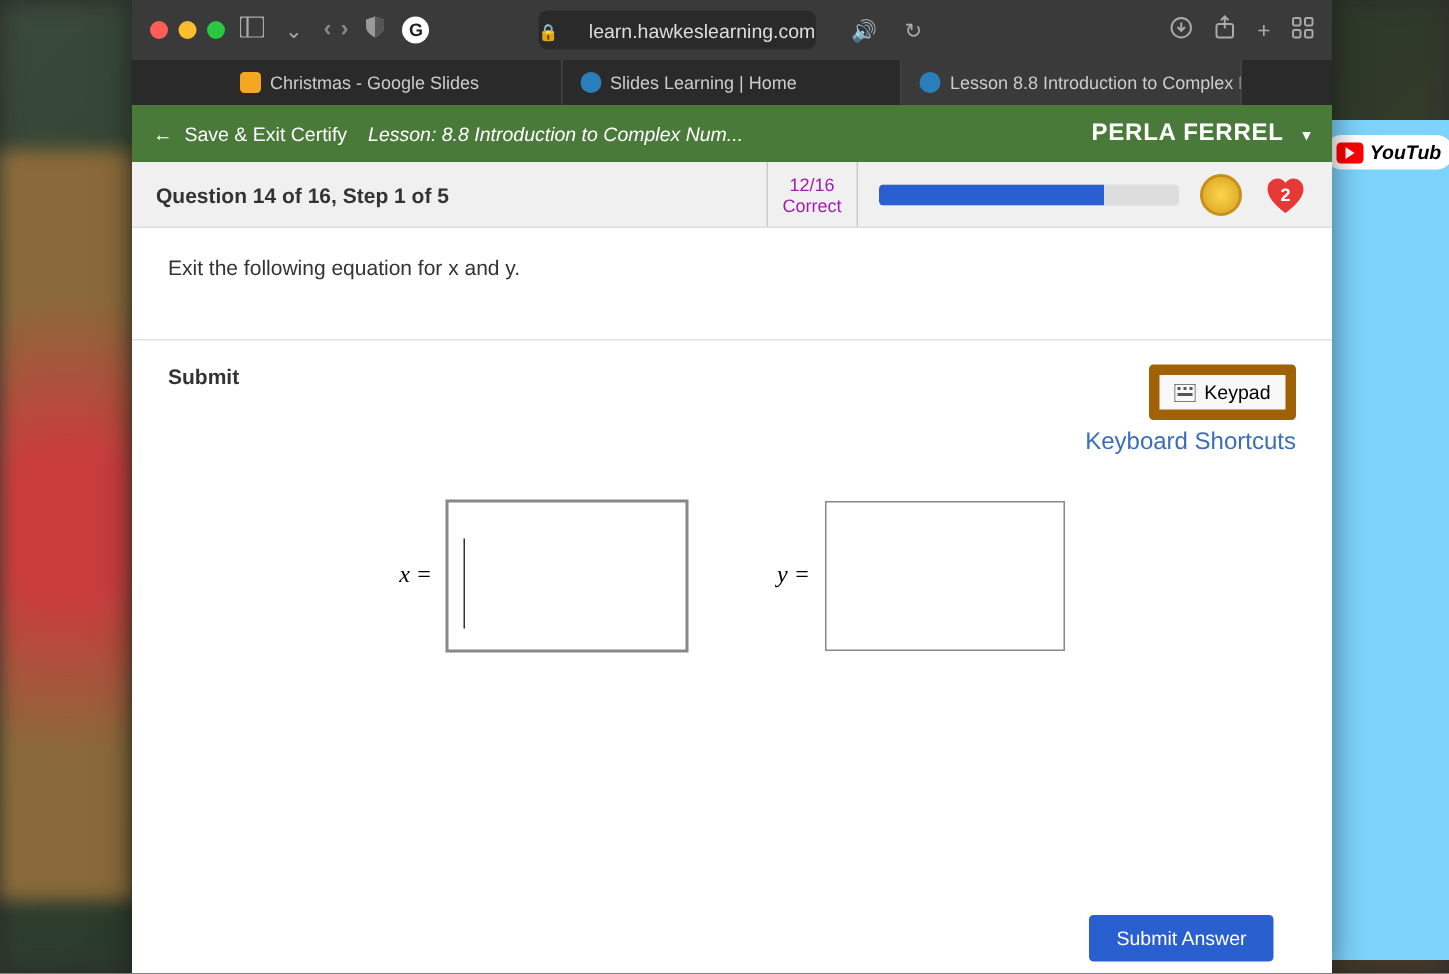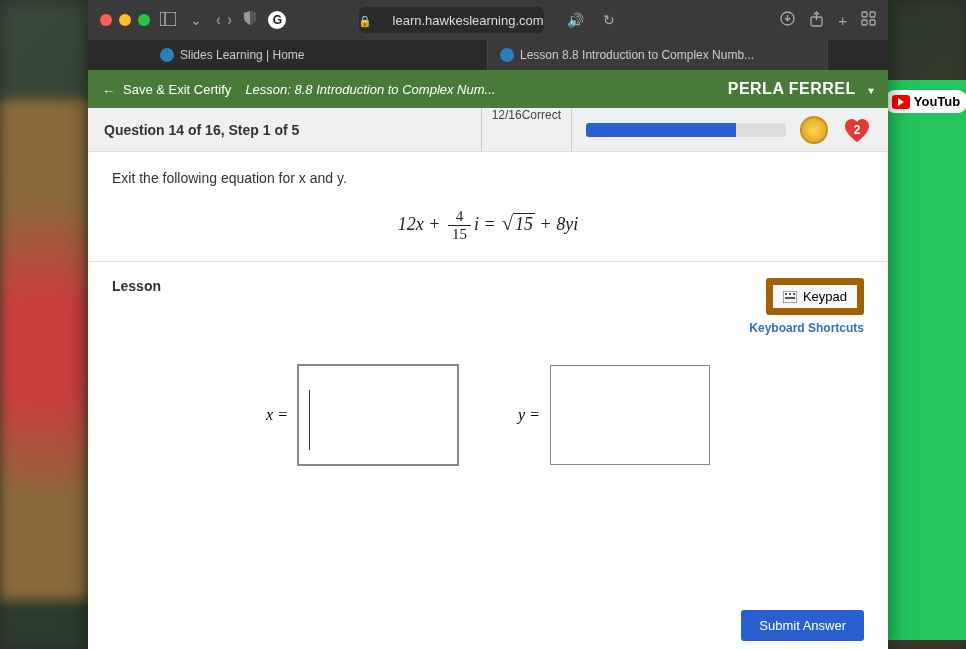--- a/index.html
+++ b/index.html
@@ -1,21 +1,21 @@
 <!DOCTYPE html>
 <html><head>
   <meta charset="utf-8">
   <style>
     * { margin: 0; padding: 0; box-sizing: border-box; }
     body { font-family: -apple-system, BlinkMacSystemFont, "Segoe UI", Arial, sans-serif; background: #2a2a2a; width: 966px; height: 649px; overflow: hidden; position: relative; }
     
     
     .bg-blur { position: absolute; inset: 0; background: linear-gradient(135deg, #3a4a3a, #2a3a2a, #4a3a2a); filter: blur(8px); z-index: 0; }
     .bg-left { position: absolute; left: 0; top: 100px; width: 90px; height: 500px; background: radial-gradient(circle, #c93d3d 20%, #8a6a3a 60%); filter: blur(6px); z-index: 1; }
-    .bg-right { position: absolute; right: 0; top: 80px; width: 80px; height: 560px; background: #22c55e; z-index: 1; display:flex; flex-direction:column; align-items:center; }
+    .bg-right { position: absolute; right: 0; top: 80px; width: 80px; height: 560px; background: #7dd3fc; z-index: 1; display:flex; flex-direction:column; align-items:center;font-style:italic; }
     .youtube-pill { background:#fff; border-radius:14px; padding:4px 8px; margin-top:10px; display:flex; align-items:center; gap:4px; font-weight:bold; font-size:13px;}
     .yt-icon { width:18px; height:14px; background:#f00; border-radius:3px; position:relative;}
     .yt-icon::after{content:"";position:absolute;left:6px;top:3px;border-left:6px solid #fff;border-top:4px solid transparent;border-bottom:4px solid transparent;}
     
     
     .browser-window { position: absolute; left: 88px; top: 0; right: 78px; bottom: 0; background: #1e1e1e; z-index: 2; box-shadow: 0 0 20px rgba(0,0,0,0.5); display:flex; flex-direction:column;}
     
     .toolbar { height: 40px; background: #3a3a3a; display: flex; align-items: center; padding: 0 12px; gap: 10px; }
     .traffic-lights { display: flex; gap: 7px; }
     .tl { width: 12px; height: 12px; border-radius: 50%; }
@@ -42,21 +42,21 @@
     .lesson-header { height: 38px; background: #4a7a3a; display:flex; align-items:center; padding:0 14px; color:#fff; font-size:13px; gap:14px;}
     .save-exit { display:flex; align-items:center; gap:8px; font-weight:500;justify-content:space-between;}
     .back-arrow::before{content:"←"; font-weight:bold;}
     .lesson-title { flex:1;font-style:italic; }
     .user-name { font-weight:600; font-size:16px; letter-spacing:0.5px;}
     .dropdown-caret::after{content:"▾"; margin-left:8px; font-size:10px;}
     
     
     .q-header { height: 44px; background:#f0f0f0; border-bottom:1px solid #ddd; display:flex; align-items:center; padding:0 16px; gap:14px;}
     .q-title { flex:1; font-size:14px; font-weight:600; color:#333;}
-    .score-box { text-align:center; font-size:12px; color:#404040; padding:0 10px; border-left:1px solid #ccc; border-right:1px solid #ccc; height:100%; display:flex; flex-direction:row; justify-content:center;}
+    .score-box { text-align:center; font-size:12px; color:#a21caf; padding:0 10px; border-left:1px solid #ccc; border-right:1px solid #ccc; height:100%; display:flex; flex-direction:column; justify-content:center;}
     .progress-wrap { width:200px; height:14px; background:#ddd; border-radius:3px; overflow:hidden;}
     .progress-fill { height:100%; background:#2a5fcf; width:75%;}
     .coin { width:28px; height:28px; border-radius:50%; background:radial-gradient(circle,#ffd54a,#d4a020); border:2px solid #c89018;}
     .heart { width:30px; height:28px; position:relative; display:flex; align-items:center; justify-content:center;}
     .heart svg{ width:30px; height:28px;}
     .heart-num{ position:absolute; color:#fff; font-weight:bold; font-size:12px;}
     
     
     .content { flex:1; background:#fff; overflow:auto;}
     .question-body { padding:18px 24px; border-bottom:1px solid #e0e0e0;}
@@ -67,29 +67,29 @@
     .frac .den{ display:block; padding:0 4px; font-size:15px;}
     .sqrt { display:inline-block; position:relative; padding-left:2px;}
     .sqrt::before{content:"√"; font-size:20px;}
     .sqrt .rad{ border-top:1px solid #222; padding:0 2px;}
     
     .answer-section { padding:16px 24px;}
     .answer-head { display:flex; align-items:flex-start; justify-content:space-between; margin-bottom:8px;}
     .answer-label{ font-size:14px; font-weight:600; color:#333;}
     .keypad-col { text-align:right;}
     .keypad-btn { display:inline-flex; align-items:center; gap:6px; border:7px solid #a16207; background:#f8f8f8; padding:4px 10px; font-size:13px; border-radius:3px; cursor:pointer;}
-    .kb-shortcuts { font-size:12px; color:#3a6fb7; margin-top:6px; cursor:pointer;font-weight:bold;}
+    .kb-shortcuts { font-size:16px; color:#3a6fb7; margin-top:6px; cursor:pointer;}
     
     .inputs-row { display:flex; justify-content:center; gap:60px; margin-top:30px;}
     .input-group { display:flex; align-items:center; gap:10px; font-family:"Times New Roman",serif; font-style:italic; font-size:16px;}
     .ans-box { width:160px; height:100px; border:1px solid #888; background:#fff; padding:6px;}
     .ans-box.focused{ outline:1px solid #888;}
     .cursor-line{ display:inline-block; width:1px; height:60px; background:#333; margin-left:4px; margin-top:18px;}
     
-    .submit-bar { position:absolute; bottom:8px; right:24px;}
+    .submit-bar { position:absolute; bottom:8px; right:39px;}
     .submit-btn { background:#2a5fcf; color:#fff; border:none; padding:8px 18px; font-size:13px; border-radius:3px; cursor:pointer;}
   </style>
 </head>
 <body>
 
 <div class="bg-blur"></div>
 <div class="bg-left"></div>
 <div class="bg-right">
   <div class="youtube-pill">
     <div class="yt-icon"></div>
@@ -151,20 +151,24 @@
             <rect x="9" y="1" width="5" height="5" rx="1" fill="none" stroke="#aaa" stroke-width="1.3"></rect>
             <rect x="1" y="9" width="5" height="5" rx="1" fill="none" stroke="#aaa" stroke-width="1.3"></rect>
             <rect x="9" y="9" width="5" height="5" rx="1" fill="none" stroke="#aaa" stroke-width="1.3"></rect>
           </svg>
       </span>
     </div>
   </div>
 
   <div class="tabs-row">
     <div class="tab">
+      <div class="tab-ic orange"></div>
+      <span>Christmas - Google Slides</span>
+    </div>
+    <div class="tab">
       <div class="tab-ic hawkes"></div>
       <span>Slides Learning | Home</span>
     </div>
     <div class="tab active">
       <div class="tab-ic hawkes"></div>
       <span>Lesson 8.8 Introduction to Complex Numb...</span>
     </div>
   </div>
 
   <div class="lesson-header">
@@ -192,28 +196,25 @@
       <svg viewBox="0 0 30 28">
           <path d="M15 26 C15 26 3 18 3 10 C3 5 7 3 10 3 C13 3 15 6 15 6 S17 3 20 3 C23 3 27 5 27 10 C27 18 15 26 15 26 Z" fill="#e53935"></path>
         </svg>
       <span class="heart-num">2</span>
     </div>
   </div>
 
   <div class="content">
     <div class="question-body">
       <div class="prompt">Exit the following equation for x and y.</div>
-      <div class="equation">
-        <span>12</span><span>x</span><span> + </span><span class="frac"><span class="num">4</span><span class="den">15</span></span><span>i</span><span> = </span><span class="sqrt"><span class="rad">15</span></span><span> + 8</span><span>y</span><span>i</span>
-      </div>
     </div>
 
     <div class="answer-section">
       <div class="answer-head">
-        <div class="answer-label">Lesson</div>
+        <div class="answer-label">Submit</div>
         <div class="keypad-col">
           <button class="keypad-btn">
             <svg width="14" height="12" viewBox="0 0 14 12">
                 <rect x="0" y="0" width="14" height="12" rx="1" fill="none" stroke="#555"></rect>
                 <rect x="2" y="2" width="2" height="2" fill="#555"></rect>
                 <rect x="6" y="2" width="2" height="2" fill="#555"></rect>
                 <rect x="10" y="2" width="2" height="2" fill="#555"></rect>
                 <rect x="2" y="6" width="10" height="2" fill="#555"></rect>
               </svg>
             <span>Keypad</span>

